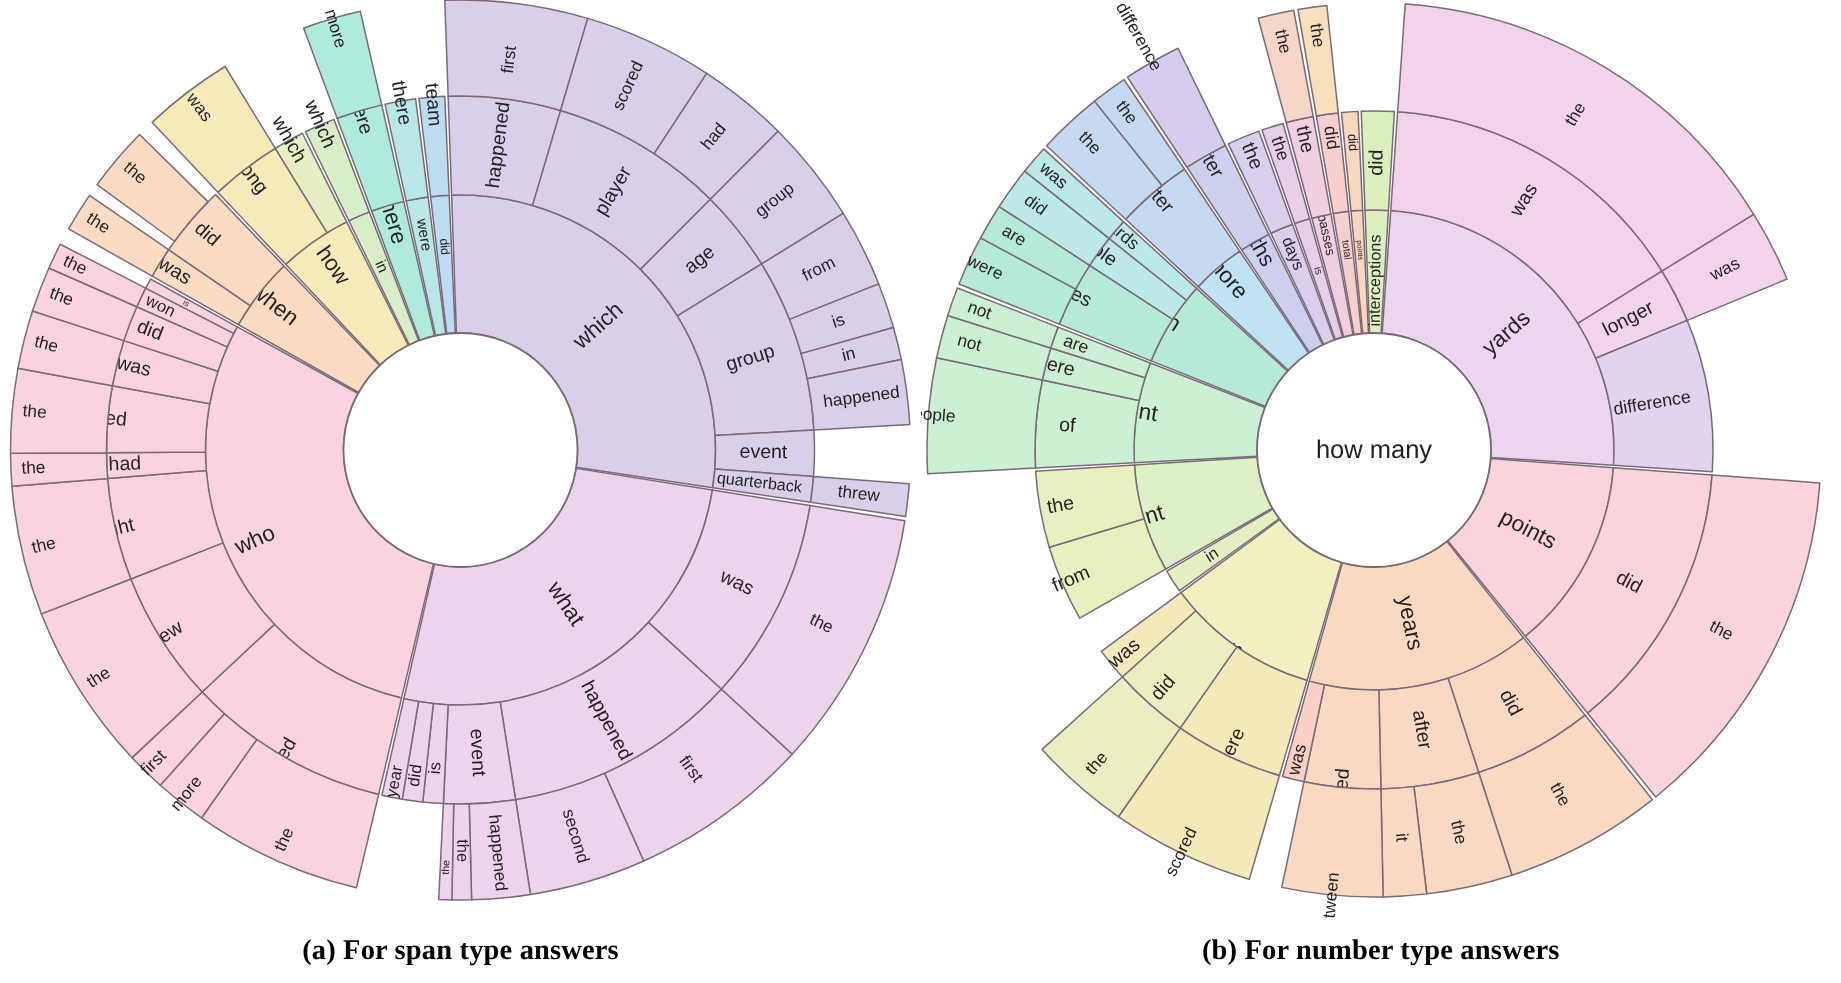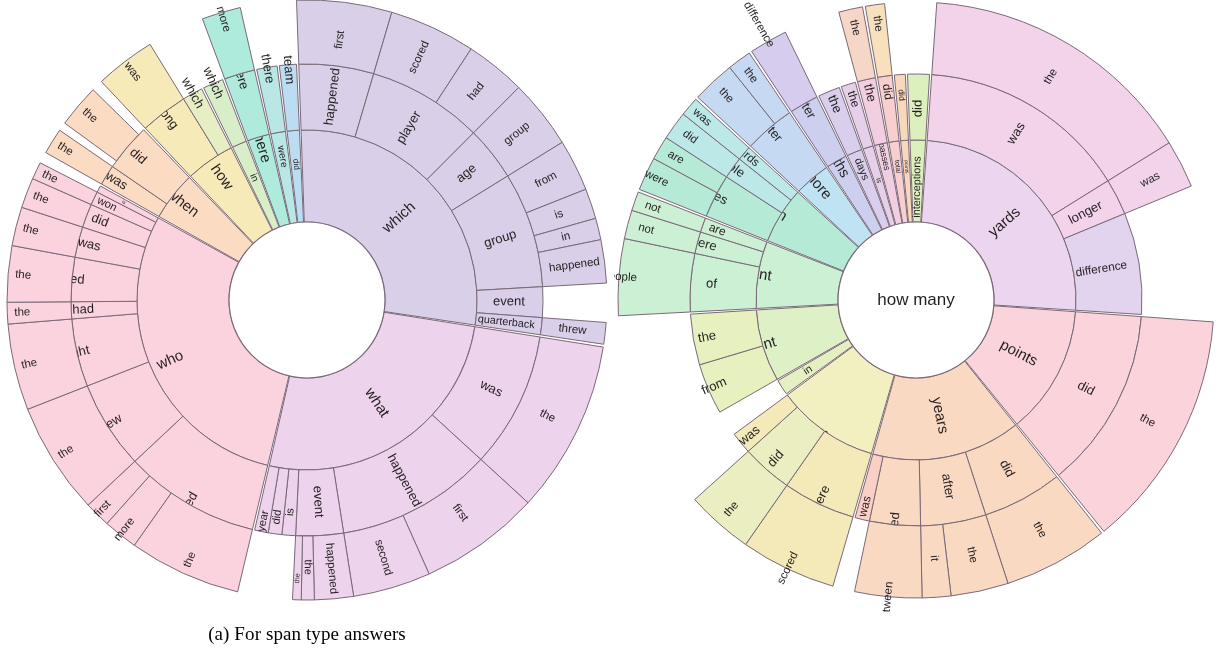--- a/index.html
+++ b/index.html
@@ -3,21 +3,21 @@
 <meta charset="utf-8">
 <style>
   html,body{margin:0;padding:0;background:#ffffff;}
   body{width:1227px;height:655px;font-family:"Liberation Serif",serif;overflow:hidden;}
   #figure{position:relative;width:1227px;height:655px;}
   .panel{position:absolute;top:0;}
   #panel-a{left:0;width:614px;height:655px;}
   #panel-b{left:614px;width:613px;height:655px;}
   .chart-wrap{position:absolute;left:0;top:0;width:100%;height:612px;}
   .caption{position:absolute;left:0;bottom:10px;width:100%;text-align:center;
-           font-family:"Liberation Serif",serif;font-size:19px;color:#000;letter-spacing:.1px;}
+           font-family:"Liberation Serif",serif;font-size:19px;color:#000;letter-spacing:.1px;font-weight:bold;}
   svg{display:block;width:100%;height:100%;}
   .arc-path{stroke:#7a6a78;stroke-width:1;stroke-linejoin:round;}
   .arc-label{font-family:"Liberation Sans",sans-serif;fill:#231f20;dominant-baseline:middle;}
   .center-label{font-family:"Liberation Sans",sans-serif;fill:#231f20;text-anchor:middle;dominant-baseline:middle;}
   .hub{fill:#ffffff;stroke:#7a6a78;stroke-width:1.2;}
 </style>
 </head>
 <body>
 
 <div id="figure">
@@ -297,15 +297,16 @@
             <text x="287.70" y="100.77" transform="rotate(445.89,287.70,100.77)" text-anchor="end" font-size="8.6" class="arc-label">did</text>
             <path d="M295.99,140.11 A160,160 0 0 1 311.63,140.29 L306.69,222.14 A78,78 0 0 0 299.07,222.06 Z" fill="#dbf0bd" class="arc-path"></path>
             <text x="302.93" y="217.64" transform="rotate(270.65,302.93,217.64)" text-anchor="start" font-size="10.8" class="arc-label">interceptions</text>
             <path d="M293.50,74.16 A226,226 0 0 1 315.60,74.41 L311.63,140.29 A160,160 0 0 0 295.99,140.11 Z" fill="#dbf0bd" class="arc-path"></path>
             <text x="304.07" y="117.15" transform="rotate(270.65,304.07,117.15)" text-anchor="start" font-size="13.0" class="arc-label">did</text>
           </g>
           <circle cx="302" cy="300" r="78" class="hub"></circle>
           <text x="302" y="301" class="center-label" font-size="17">how many</text>
         </svg>
     </div>
+    <div class="caption">(b) For number type answers</div>
   </div>
 
 </div>
 
 </body></html>

